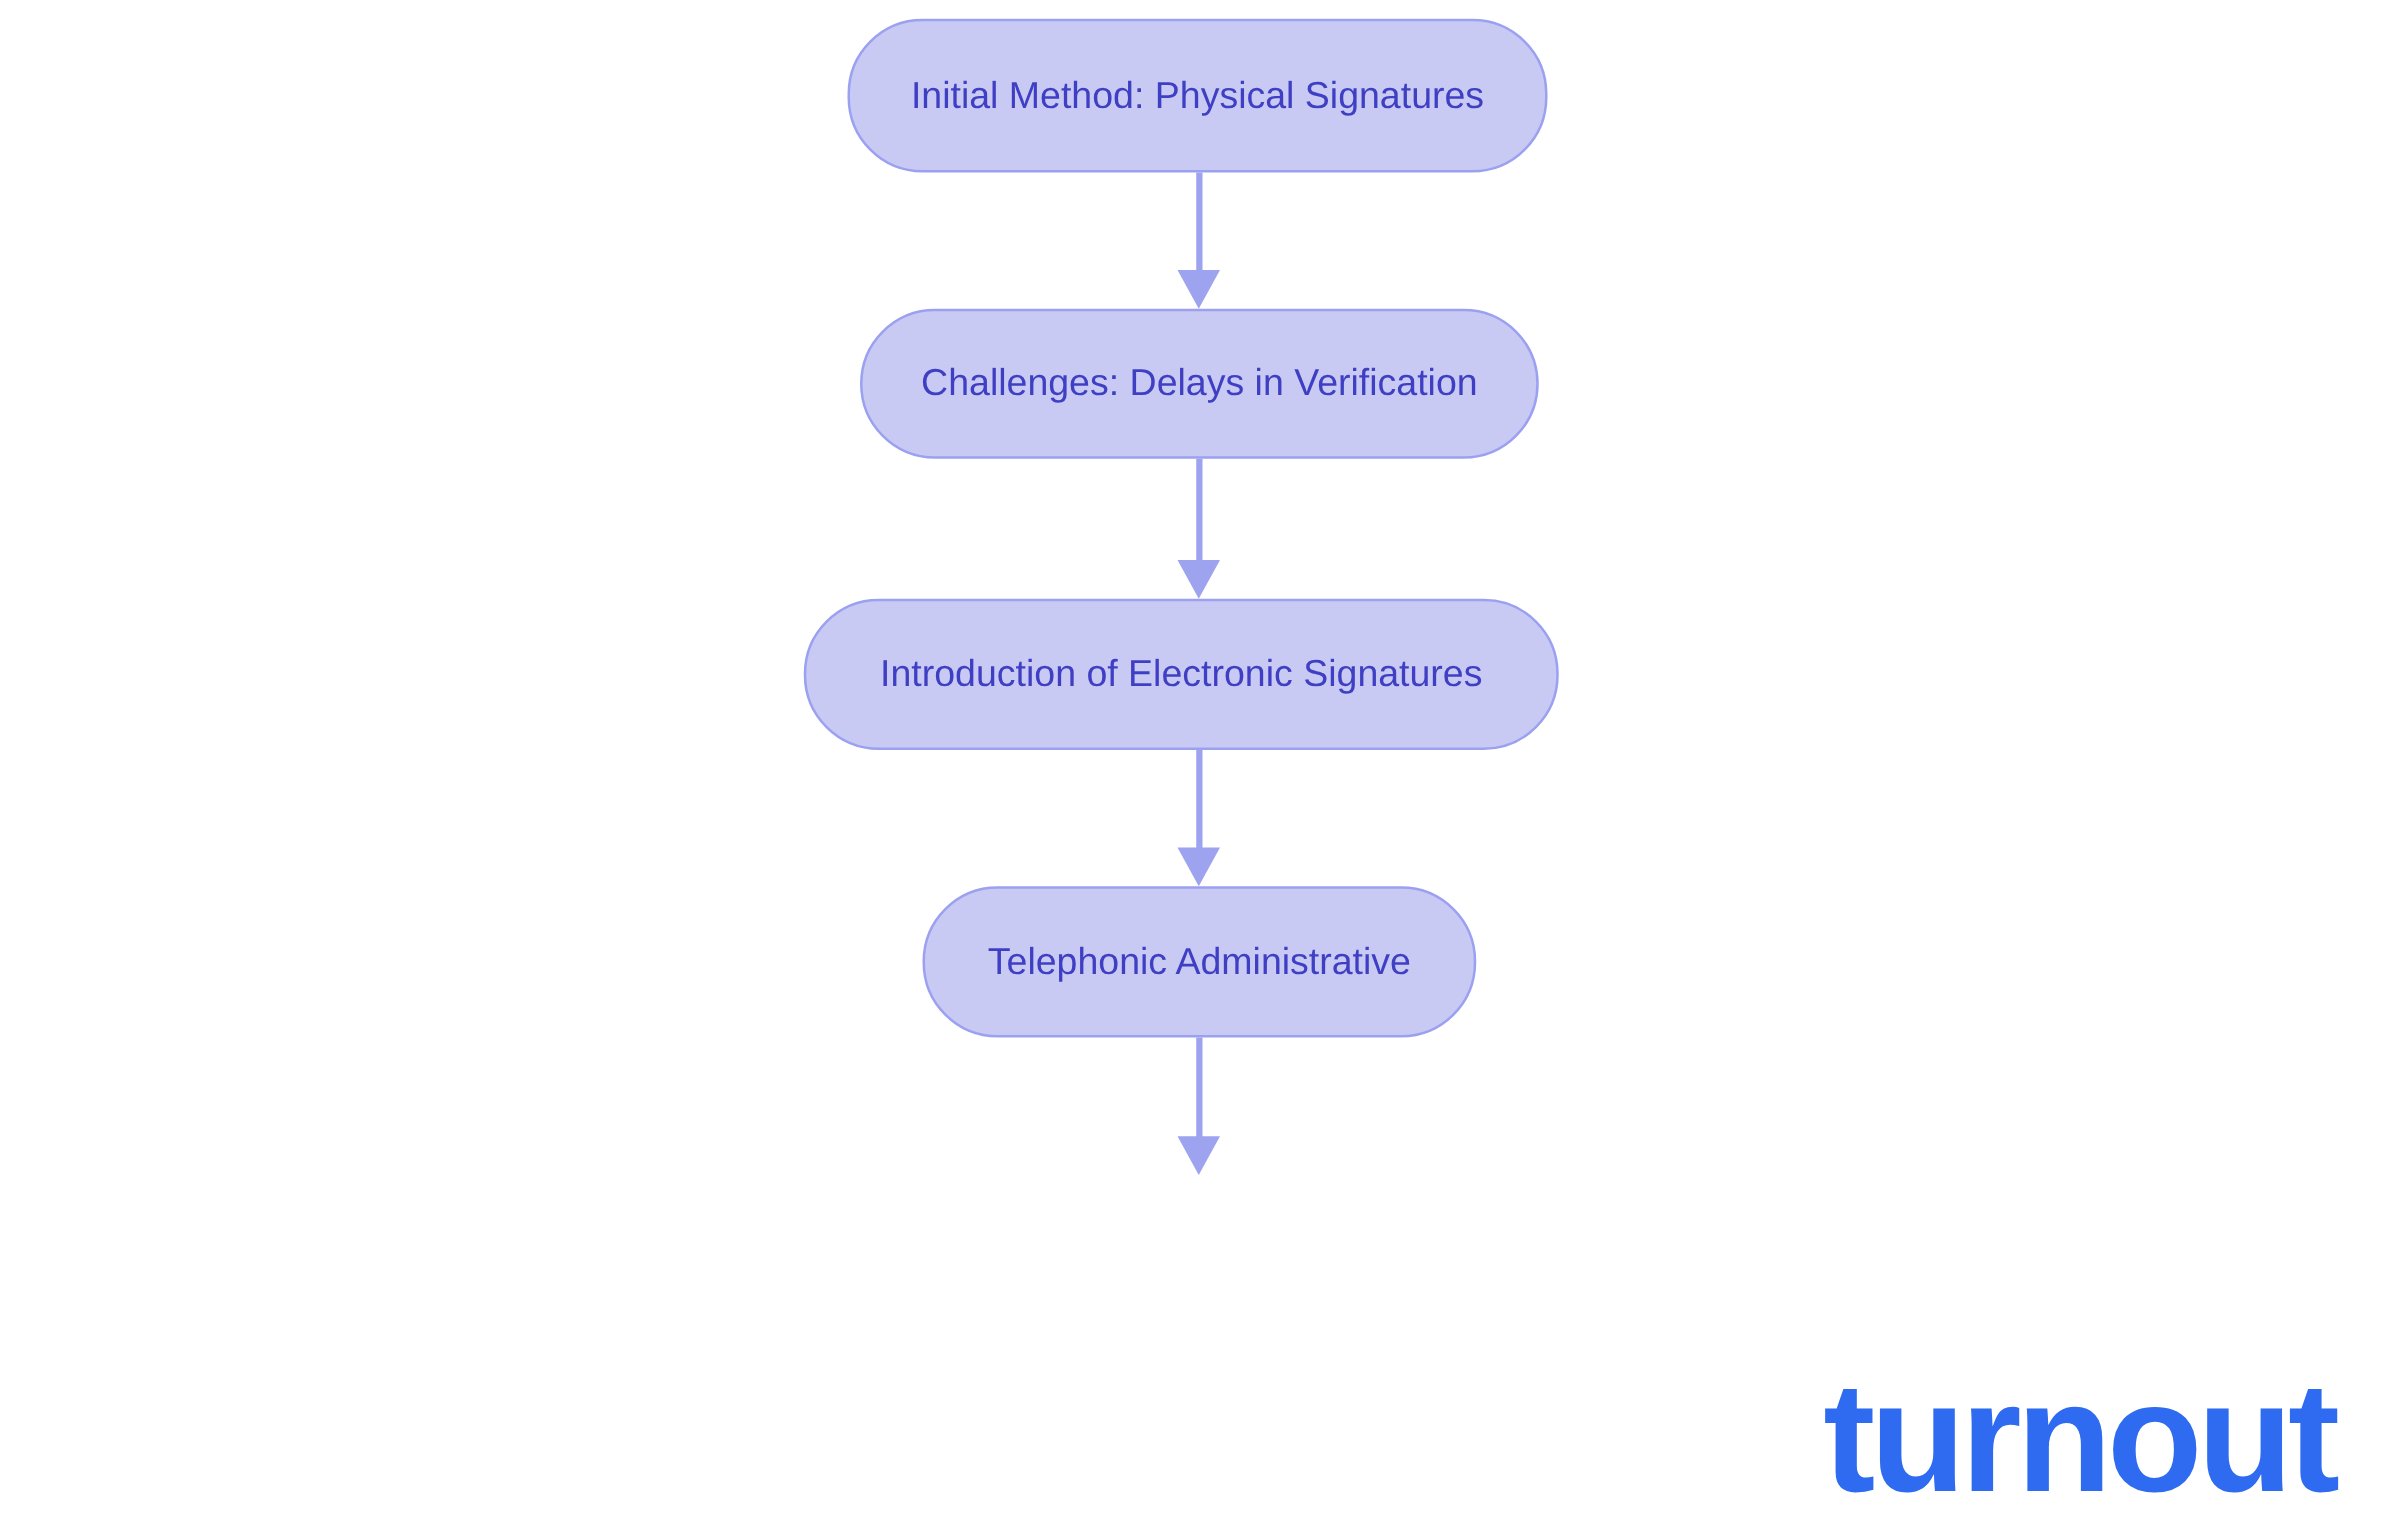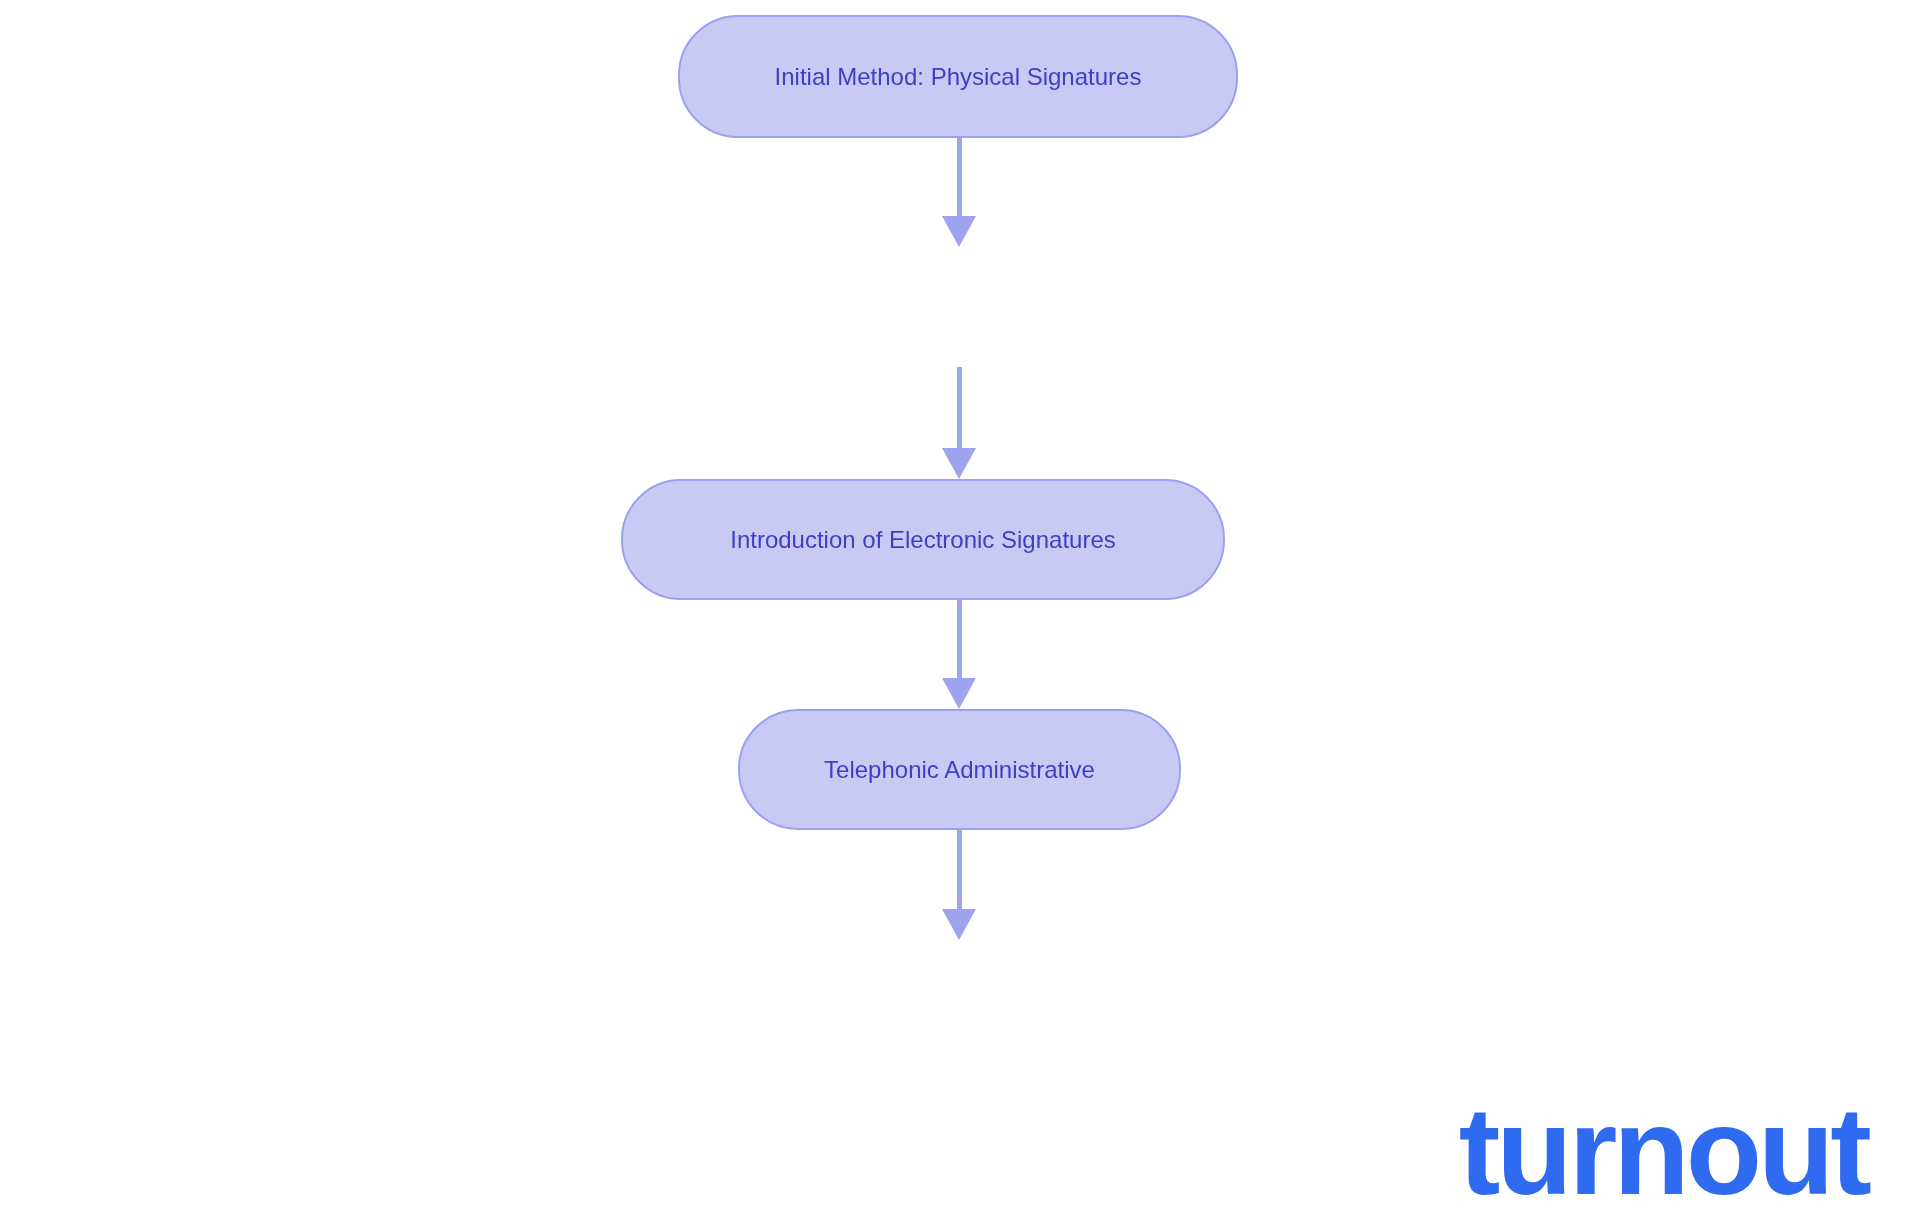--- a/index.html
+++ b/index.html
@@ -19,21 +19,21 @@
     position: absolute;
     box-sizing: border-box;
     background: var(--node-fill, #c8caf4);
     border: 2px solid var(--node-border, #9ba1f0);
     border-radius: 60px;
     display: flex;
     align-items: center;
     justify-content: center;
     text-align: center;
     color: var(--node-text, #3f3fc4);
-    font-size: 24px;
+    font-size: 30px;
     line-height: 1.25;
     padding: 0 30px;
   }
   .arrow-line {
     position: absolute;
     width: 5px;
     background: var(--arrow, #9da3ef);
   }
   .arrow-head {
     position: absolute;
@@ -59,25 +59,28 @@
 
 <div class="canvas">
 
   <div class="node" style="left:678px; top:15px; width:560px; height:123px;">
     <span>Initial Method: Physical Signatures</span>
   </div>
 
   <div class="arrow-line" style="left:957px; top:138px; height:79px;"></div>
   <div class="arrow-head" style="left:942px; top:216px;"></div>
 
+  <div class="node" style="left:688px; top:247px; width:543px; height:120px;">
+    <span>Challenges: Delays in Verification</span>
+  </div>
 
   <div class="arrow-line" style="left:957px; top:367px; height:82px;"></div>
   <div class="arrow-head" style="left:942px; top:448px;"></div>
 
-  <div class="node" style="left:621px; top:479px; width:604px; height:121px;">
+  <div class="node" style="left:643px; top:479px; width:604px; height:121px;">
     <span>Introduction of Electronic Signatures</span>
   </div>
 
   <div class="arrow-line" style="left:957px; top:600px; height:79px;"></div>
   <div class="arrow-head" style="left:942px; top:678px;"></div>
 
   <div class="node" style="left:738px; top:709px; width:443px; height:121px;">
     <span>Telephonic Administrative</span>
   </div>
 

